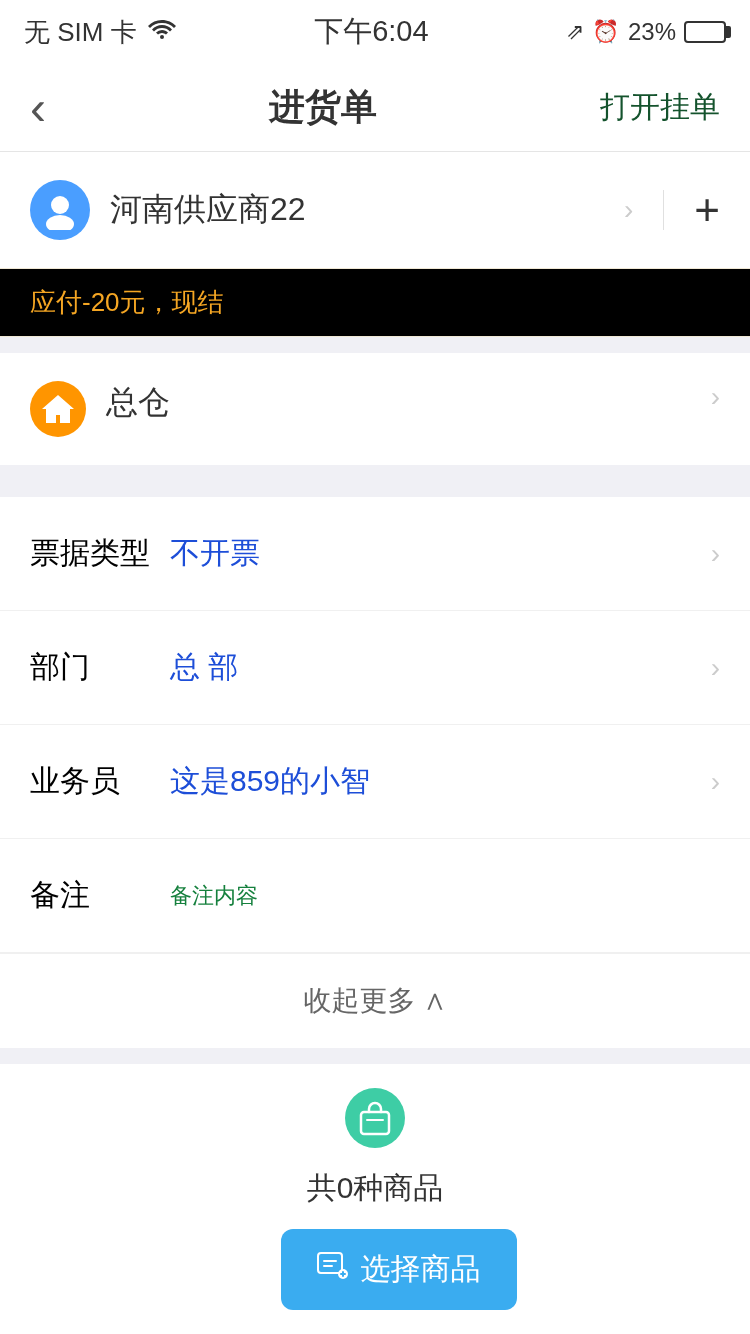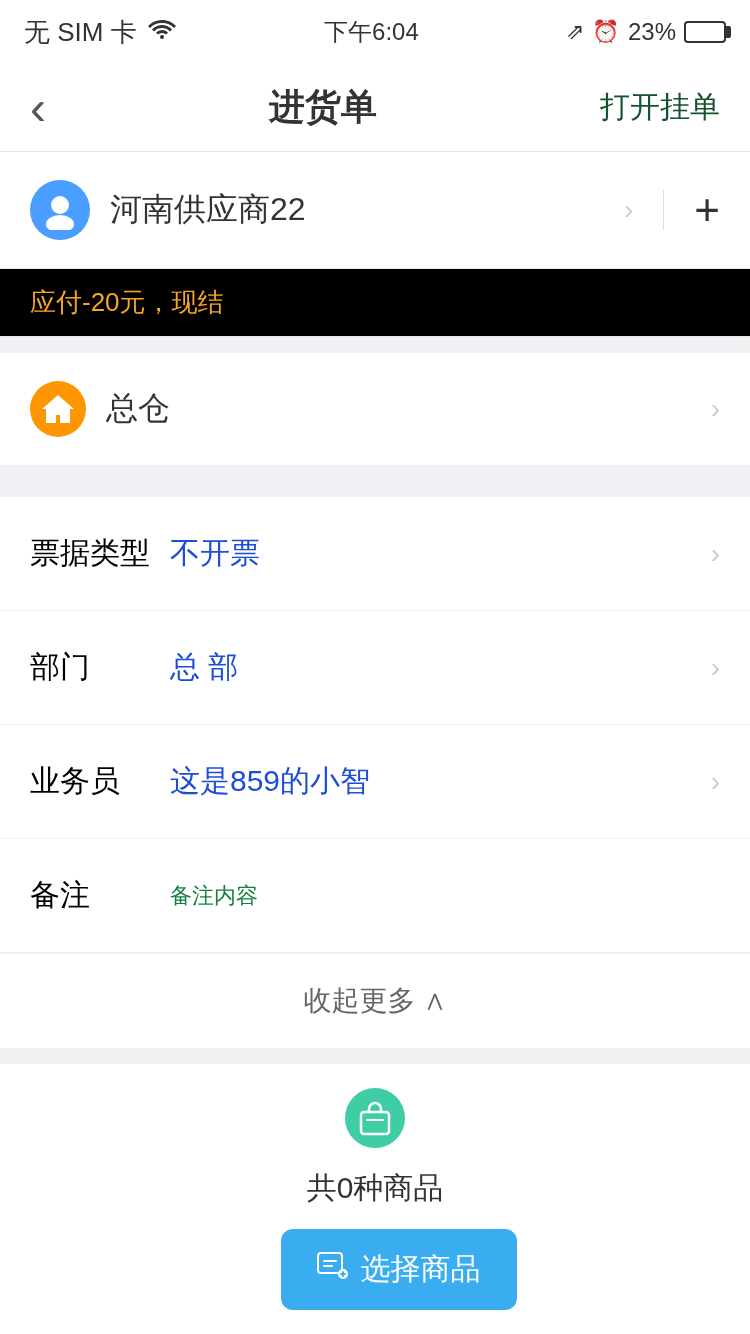--- a/index.html
+++ b/index.html
@@ -24,21 +24,21 @@
       padding: 0 24px;
       font-size: 26px;
       color: #333;
     }
     .status-left {
       display: flex;
       align-items: center;
       gap: 10px;
     }
     .status-center {
-      font-size: 24px;
+      font-size: 29px;
       font-weight: 500;
     }
     .status-right {
       display: flex;
       align-items: center;
       gap: 8px;
       font-size: 24px;
     }
     .battery-icon {
       display: inline-block;
@@ -164,21 +164,21 @@
 
     
     .section-divider {
       height: 16px;
       background: #f0f0f5;
     }
 
     
     .warehouse-row {
       display: flex;
-      align-items: center;
+      align-items: flex-start;
       padding: 28px 30px;
       background: #fff;
     }
     .warehouse-icon {
       width: 56px;
       height: 56px;
       border-radius: 50%;
       background: #ff9500;
       display: flex;
       align-items: center;

